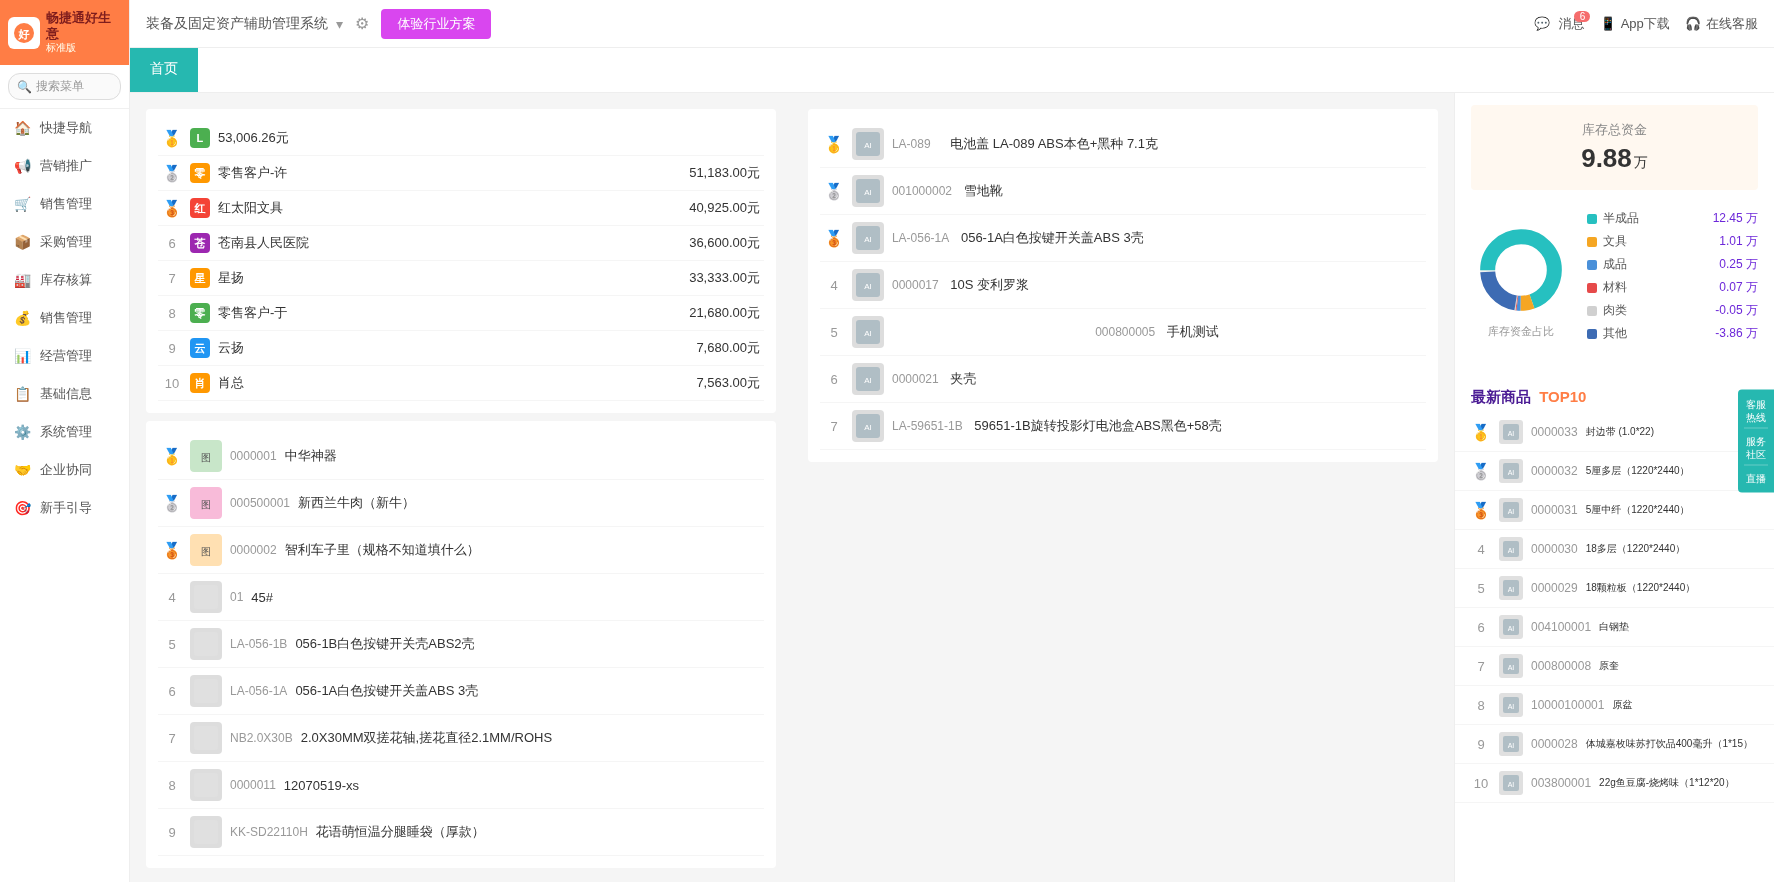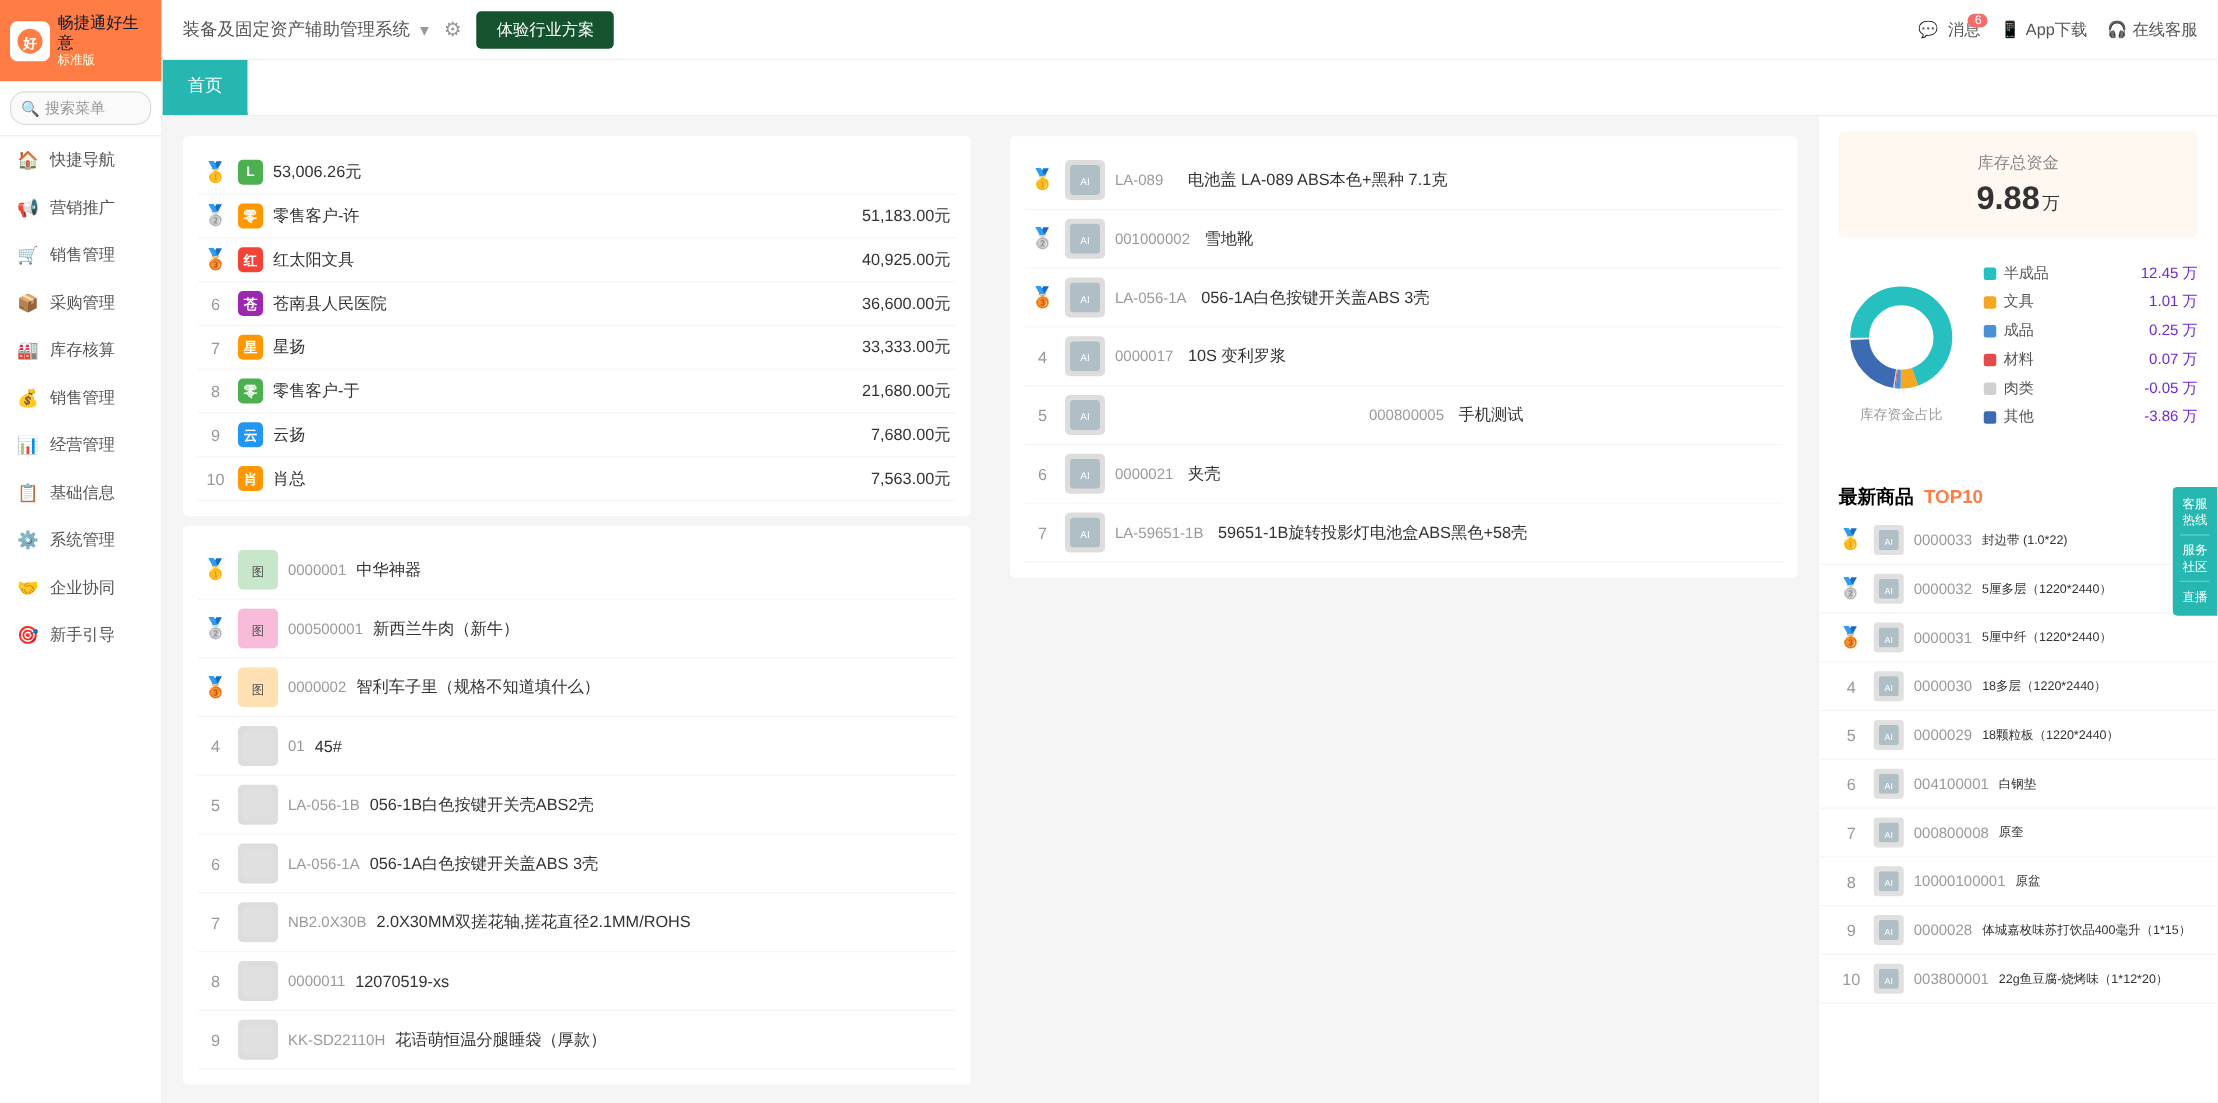--- a/index.html
+++ b/index.html
@@ -1,35 +1,35 @@
 <!DOCTYPE html>
 <html><head>
   <meta charset="utf-8">
   <style>
     * { margin: 0; padding: 0; box-sizing: border-box; }
     body { font-family: 'Microsoft YaHei', sans-serif; font-size: 13px; background: #f5f5f5; display: flex; height: 882px; overflow: hidden; }
     
     
     .sidebar { width: 130px; background: #fff; height: 100%; display: flex; flex-direction: column; border-right: 1px solid #eee; flex-shrink: 0; }
     .sidebar-header { background: #ff7d45; padding: 10px 8px; display: flex; align-items: center; gap: 6px; }
-    .sidebar-logo-text { color: #0f172a; font-size: 13px; font-weight: normal; line-height: 1.2; }
+    .sidebar-logo-text { color: #7f1d1d; font-size: 13px; font-weight: bold; line-height: 1.2; }
     .sidebar-logo-sub { color: #ffe; font-size: 10px; }
     .sidebar-search { padding: 8px; border-bottom: 1px solid #f0f0f0; }
     .sidebar-search-btn { width: 100%; border: 1px solid #ddd; border-radius: 12px; padding: 4px 8px; font-size: 12px; display: flex; align-items: center; gap: 4px; cursor: pointer; color: #999; background: #fafafa; }
     .nav-item { display: flex; align-items: center; gap: 8px; padding: 10px 14px; cursor: pointer; color: #555; font-size: 13px; }
     .nav-icon { width: 18px; height: 18px; display: flex; align-items: center; justify-content: center; font-size: 14px; color: #888; }
     
     
     .main { flex: 1; display: flex; flex-direction: column; overflow: hidden; }
     
     
     .topbar { height: 48px; background: #fff; border-bottom: 1px solid #eee; display: flex; align-items: center; padding: 0 16px; gap: 12px; flex-shrink: 0; }
     .topbar-system { display: flex; align-items: center; gap: 8px; color: #555; font-size: 14px; }
     .topbar-gear { color: #999; font-size: 16px; cursor: pointer; }
-    .topbar-trial-btn { background: #14532d; color: #fff; border: none; border-radius: 4px; padding: 6px 16px; font-size: 13px; cursor: pointer; }
+    .topbar-trial-btn { background: #d946ef; color: #fff; border: none; border-radius: 4px; padding: 6px 16px; font-size: 13px; cursor: pointer; }
     .topbar-right { margin-left: auto; display: flex; align-items: center; gap: 16px; color: #555; font-size: 13px; }
     .topbar-badge { position: relative; display: inline-block; }
     .badge-dot { position: absolute; top: -4px; right: -6px; background: #f56c6c; color: #fff; border-radius: 8px; font-size: 10px; padding: 0 4px; min-width: 16px; text-align: center; }
     
     
     .page-nav { background: #fff; border-bottom: 1px solid #eee; display: flex; align-items: center; padding: 0; flex-shrink: 0; }
     .page-nav-item { padding: 12px 20px; font-size: 14px; color: #555; cursor: pointer; border-bottom: 2px solid transparent; }
     .page-nav-item.active { color: #fff; background: #26b8b0; border-bottom: 2px solid #26b8b0; }
     
     
@@ -69,21 +69,21 @@
     .legend-dot { width: 10px; height: 10px; border-radius: 2px; flex-shrink: 0; }
     .legend-label { flex: 1; }
     .legend-value { color: #6d28d9; font-weight: 500; }
     .donut-label { font-size: 11px; color: #999; text-align: center; margin-top: 4px; }
     
     
     .donut-svg { width: 100px; height: 100px; }
     
     
     .top10-title { font-size: 15px; font-weight: bold; padding: 12px 16px 6px; }
-    .top10-title span { color: #000000; }
+    .top10-title span { color: #4c1d95; }
     .top10-row { display: flex; align-items: center; padding: 7px 16px; border-bottom: 1px solid #f5f5f5; gap: 8px; }
     .top10-thumb { width: 24px; height: 24px; background: #e0e0e0; border-radius: 3px; flex-shrink: 0; display: flex; align-items: center; justify-content: center; font-size: 9px; color: #aaa; }
     .top10-code { color: #999; font-size: 12px; white-space: nowrap; }
     .top10-name { color: #333; font-size: 10px; flex: 1; }
     
     
     .float-service { position: fixed; right: 0; top: 50%; transform: translateY(-50%); background: #26b8b0; border-radius: 4px 0 0 4px; padding: 4px 6px; display: flex; flex-direction: column; gap: 2px; z-index: 100; }
     .float-btn { color: #fff; font-size: 10px; text-align: center; padding: 4px 2px; cursor: pointer; border-bottom: 1px solid rgba(255,255,255,0.3); line-height: 1.3; }
     .float-btn:last-child { border-bottom: none; }
 

